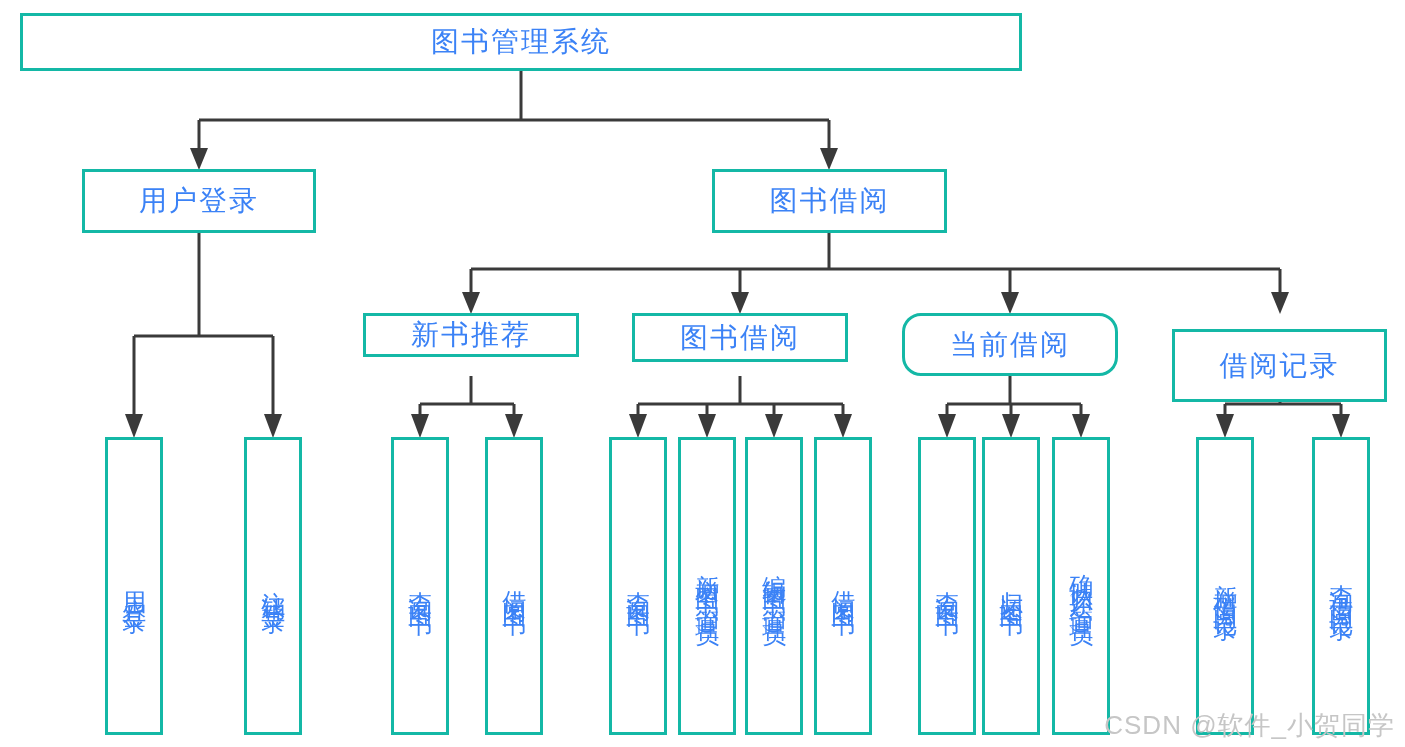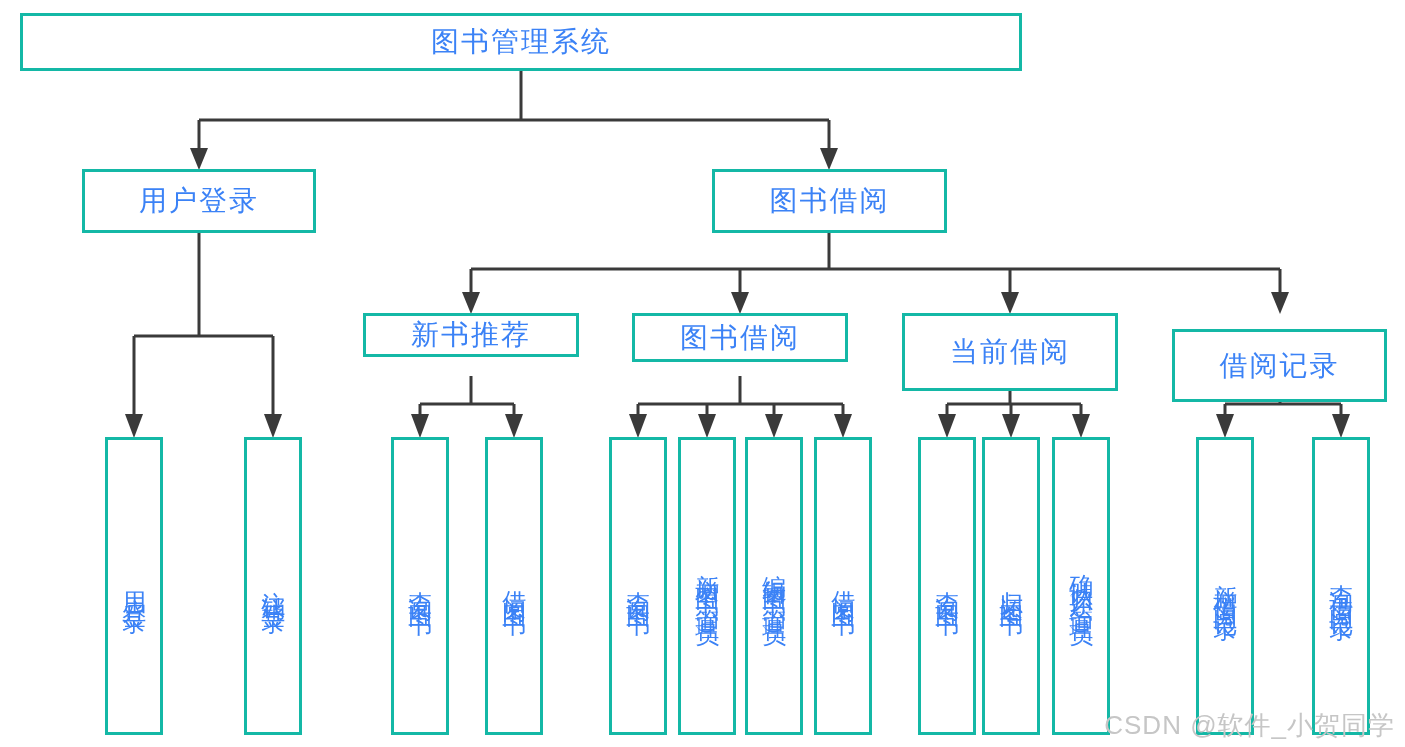--- a/index.html
+++ b/index.html
@@ -29,21 +29,21 @@
     letter-spacing:7px;
     line-height:1.1;
     white-space:nowrap;
   }
   
   .n-root{left:20px;top:13px;width:1002px;height:58px;}
   .n-l2a{left:82px;top:169px;width:234px;height:64px;}
   .n-l2b{left:712px;top:169px;width:235px;height:64px;}
   .n-l3a{left:363px;top:313px;width:216px;height:44px;}
   .n-l3b{left:632px;top:313px;width:216px;height:49px;}
-  .n-l3c{left:902px;top:313px;width:216px;height:78px;}
+  .n-l3c{left:902px;top:313px;width:216px;height:63px;border-radius:19px;}
   .n-l3d{left:1172px;top:329px;width:215px;height:73px;font-family:Liberation Serif, serif;}
   .leaf{top:437px;width:58px;height:298px;}
   .n-a1{left:105px;} .n-a2{left:244px;}
   .n-b1{left:391px;} .n-b2{left:485px;}
   .n-c1{left:609px;} .n-c2{left:678px;} .n-c3{left:745px;} .n-c4{left:814px;}
   .n-d1{left:918px;} .n-d2{left:982px;} .n-d3{left:1052px;}
   .n-e1{left:1196px;} .n-e2{left:1312px;}
   .watermark{
     position:absolute;right:10px;bottom:4px;
     font-size:26px;color:#c6c6c6;letter-spacing:1px;

